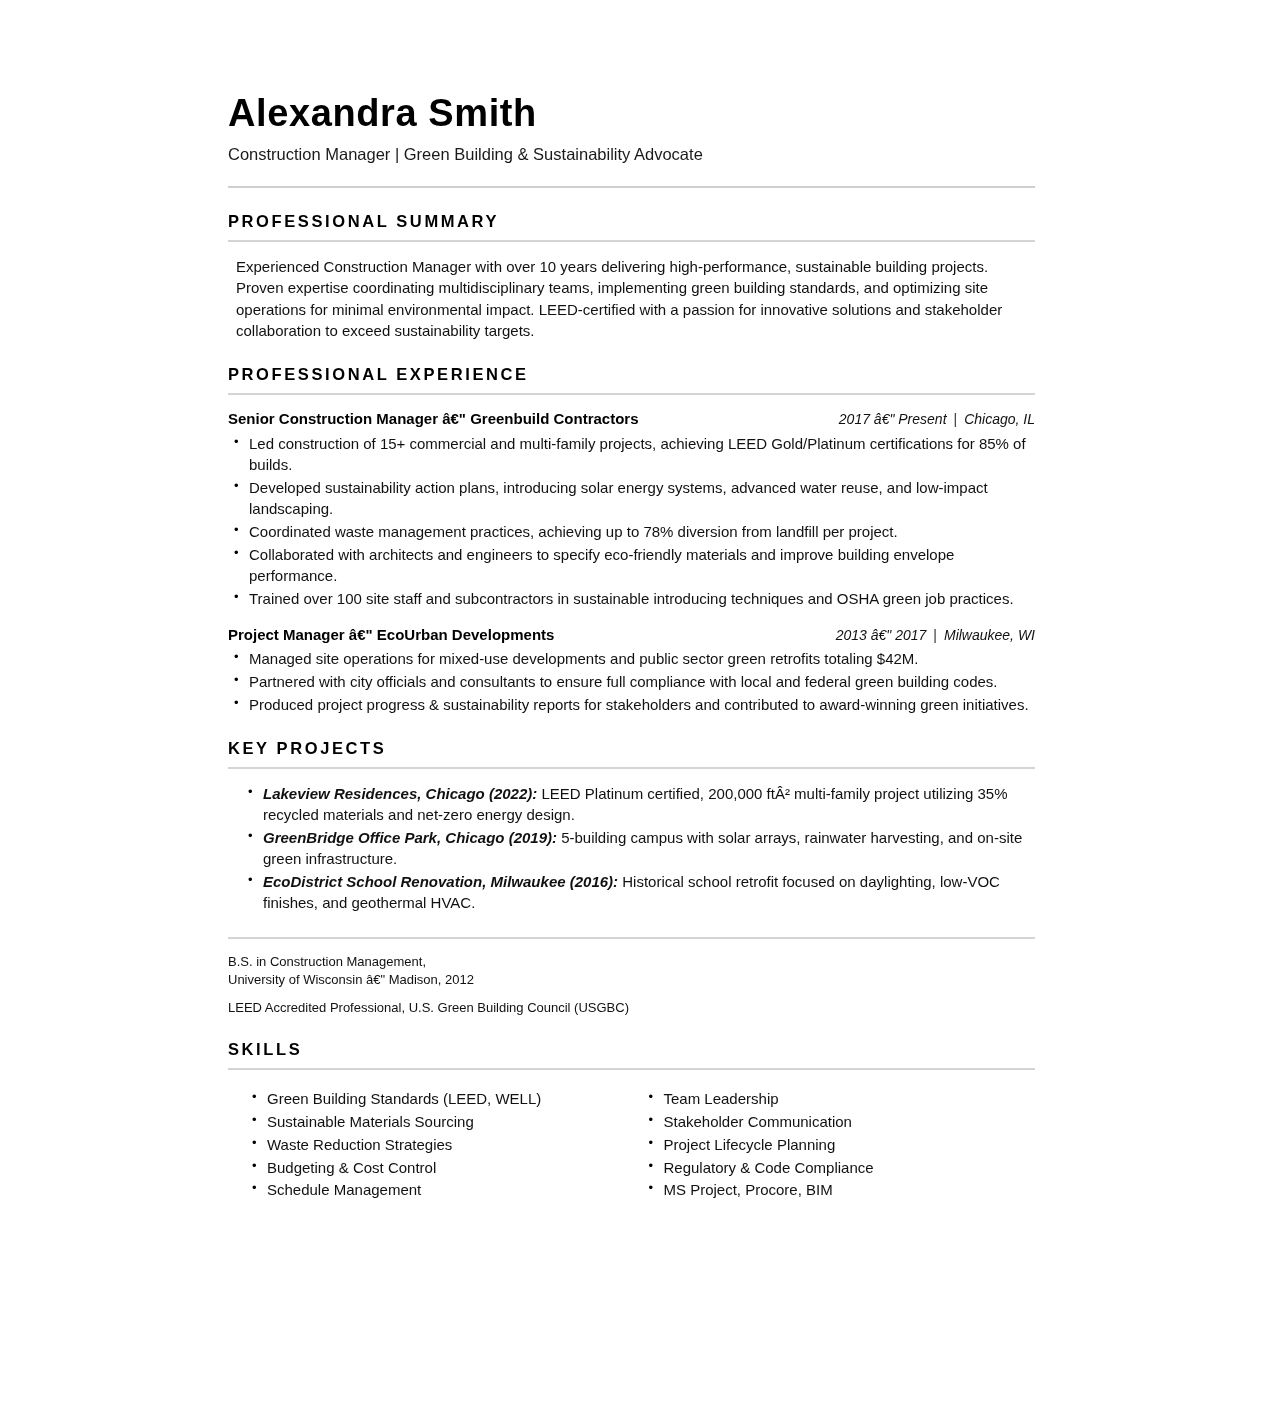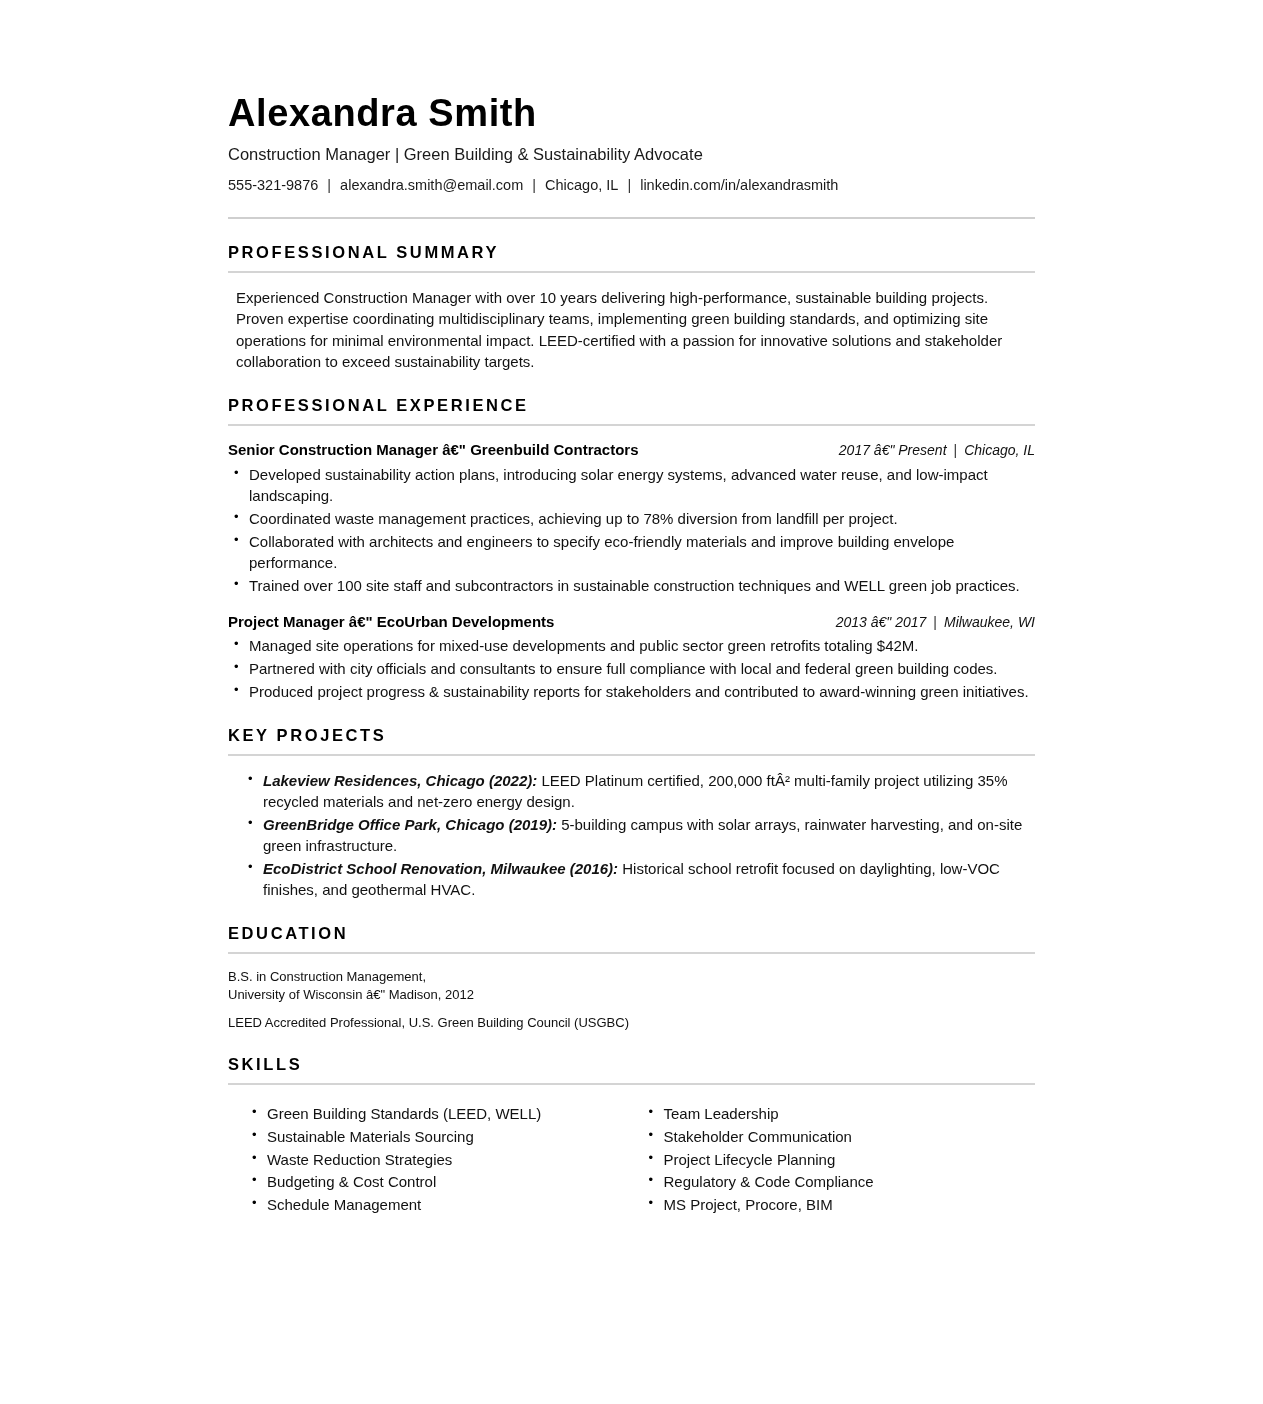--- a/index.html
+++ b/index.html
@@ -189,46 +189,44 @@
 </style>
 </head>
 <body>
 
 <div class="page">
   <div class="sheet">
 
     <div>
       <h1 class="name">Alexandra Smith</h1>
       <div class="headline">Construction Manager | Green Building &amp; Sustainability Advocate</div>
-      <div class="contact">
-        <span>555-321-9876</span><span class="sep">|</span><span>alexandra.smith@email.com</span><span class="sep">|</span><span>Chicago, IL</span><span class="sep">|</span><span>linkedin.com/in/alexandrasmith</span>
-      </div>
       <hr class="header-rule">
     </div>
 
     <div class="section">
       <div class="section-title">PROFESSIONAL SUMMARY</div>
       <hr class="section-rule">
       <p class="summary-text">Experienced Construction Manager with over 10 years delivering high-performance, sustainable building projects. Proven expertise coordinating multidisciplinary teams, implementing green building standards, and optimizing site operations for minimal environmental impact. LEED-certified with a passion for innovative solutions and stakeholder collaboration to exceed sustainability targets.</p>
     </div>
 
     <div class="section">
       <div class="section-title">PROFESSIONAL EXPERIENCE</div>
       <hr class="section-rule">
 
       <div class="job">
         <div class="job-head">
           <div class="job-title">Senior Construction Manager â€" Greenbuild Contractors</div>
           <div class="job-meta"><span>2017 â€" Present</span><span class="sep">|</span><span>Chicago, IL</span></div>
         </div>
         <ul class="bullets">
+          <li>Led construction of 15+ commercial and multi-family projects, achieving LEED Gold/Platinum certifications for 85% of builds.</li>
           <li>Developed sustainability action plans, introducing solar energy systems, advanced water reuse, and low-impact landscaping.</li>
           <li>Coordinated waste management practices, achieving up to 78% diversion from landfill per project.</li>
           <li>Collaborated with architects and engineers to specify eco-friendly materials and improve building envelope performance.</li>
-          <li>Trained over 100 site staff and subcontractors in sustainable construction techniques and WELL green job practices.</li>
+          <li>Trained over 100 site staff and subcontractors in sustainable introducing techniques and OSHA green job practices.</li>
         </ul>
       </div>
 
       <div class="job">
         <div class="job-head">
           <div class="job-title">Project Manager â€" EcoUrban Developments</div>
           <div class="job-meta"><span>2013 â€" 2017</span><span class="sep">|</span><span>Milwaukee, WI</span></div>
         </div>
         <ul class="bullets">
           <li>Managed site operations for mixed-use developments and public sector green retrofits totaling $42M.</li>
@@ -242,21 +240,20 @@
       <div class="section-title">KEY PROJECTS</div>
       <hr class="section-rule">
       <ul class="bullets indented">
         <li><span class="proj-name">Lakeview Residences, Chicago (2022):</span> <span>LEED Platinum certified, 200,000 ftÂ² multi-family project utilizing 35% recycled materials and net-zero energy design.</span></li>
         <li><span class="proj-name">GreenBridge Office Park, Chicago (2019):</span> <span>5-building campus with solar arrays, rainwater harvesting, and on-site green infrastructure.</span></li>
         <li><span class="proj-name">EcoDistrict School Renovation, Milwaukee (2016):</span> <span>Historical school retrofit focused on daylighting, low-VOC finishes, and geothermal HVAC.</span></li>
       </ul>
     </div>
 
     <div class="section">
-      <div class="section-title">EDUCATION</div>
       <hr class="section-rule">
       <p class="edu-block"><span>B.S. in Construction Management,</span><br><span>University of Wisconsin â€" Madison, 2012</span></p>
       <p class="edu-block">LEED Accredited Professional, U.S. Green Building Council (USGBC)</p>
     </div>
 
     <div class="section">
       <div class="section-title">SKILLS</div>
       <hr class="section-rule">
       <div class="skills-wrap">
         <div class="skills-col">

